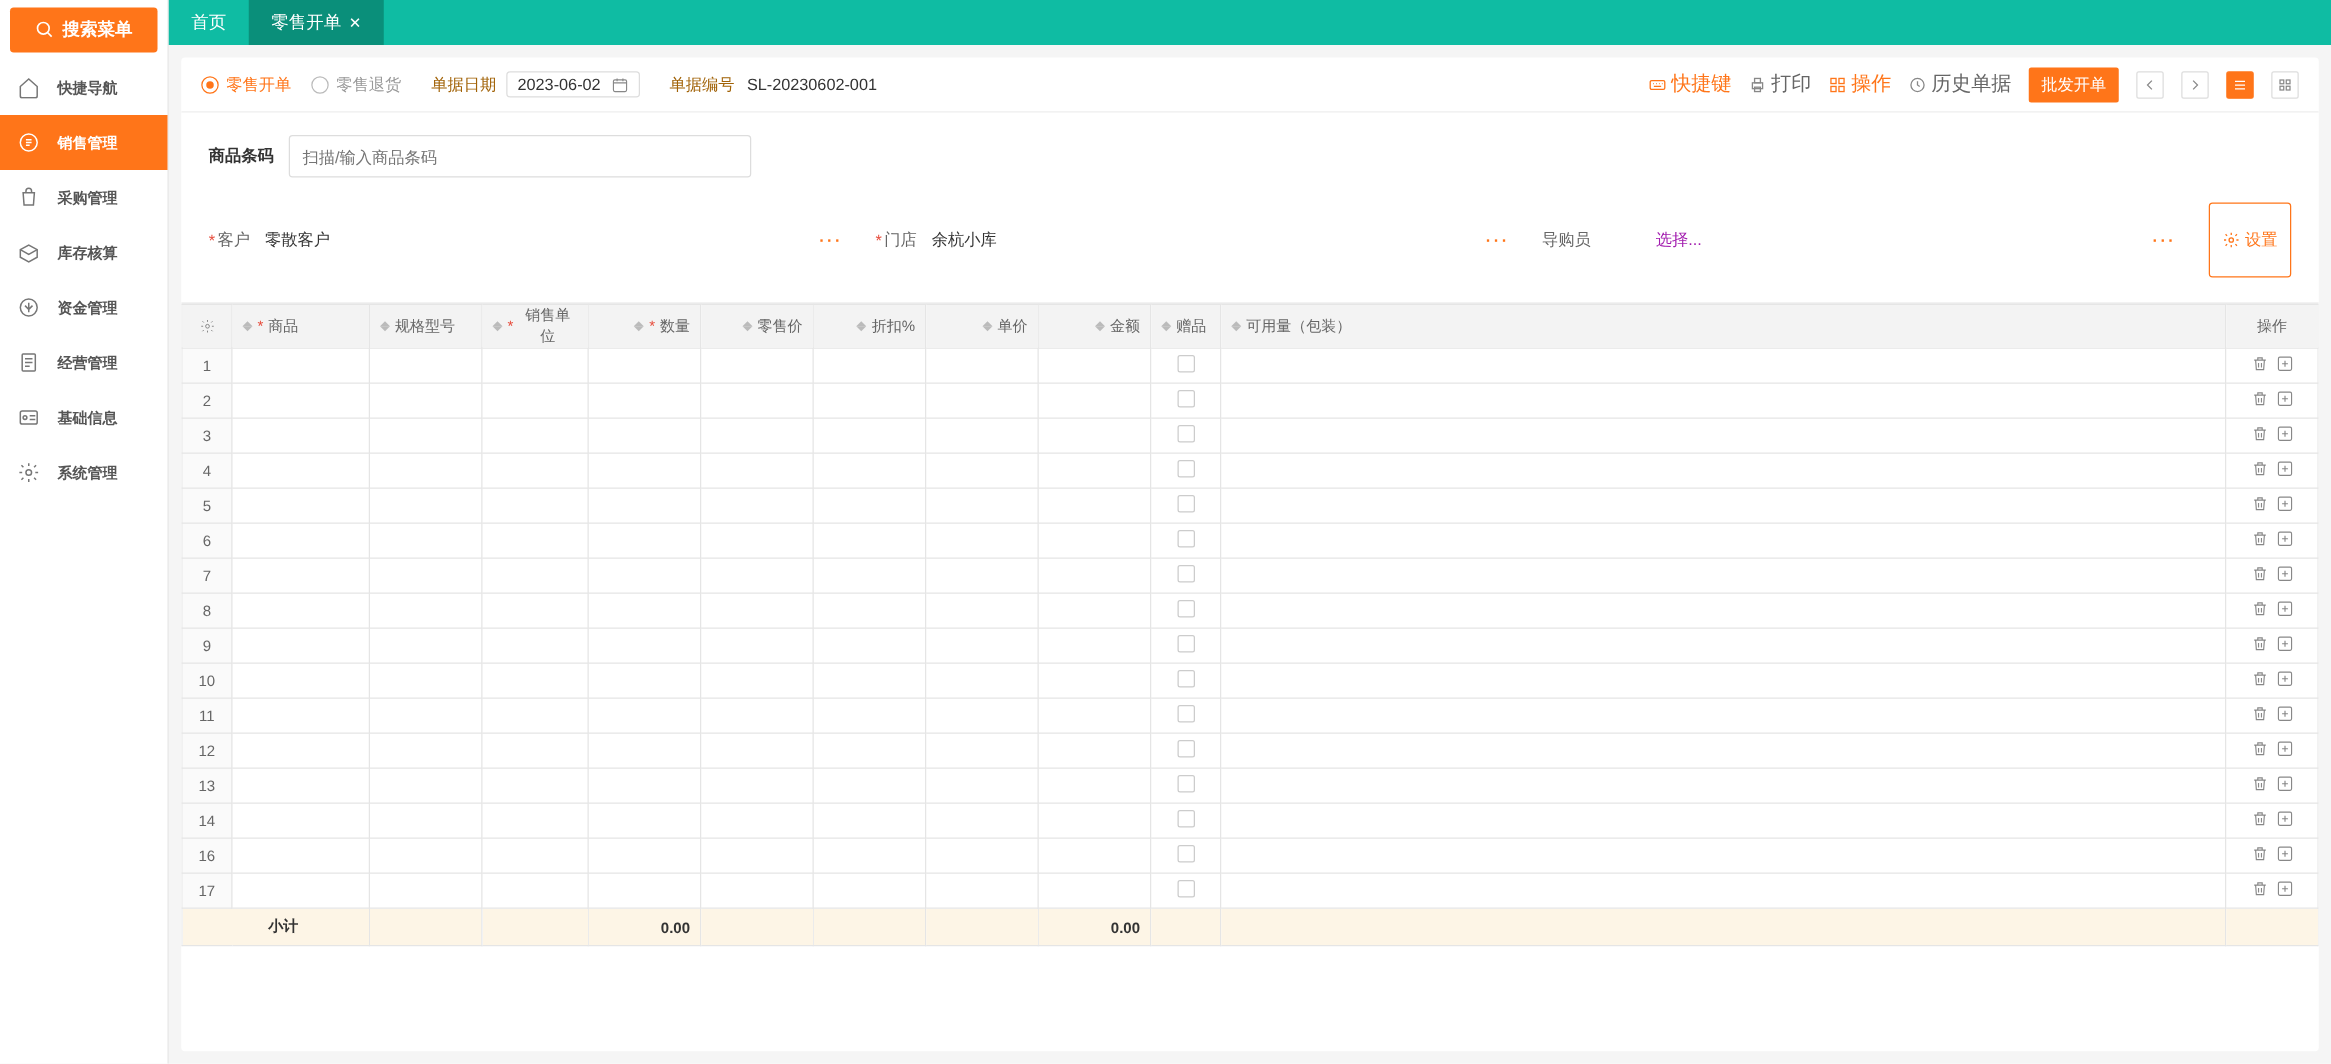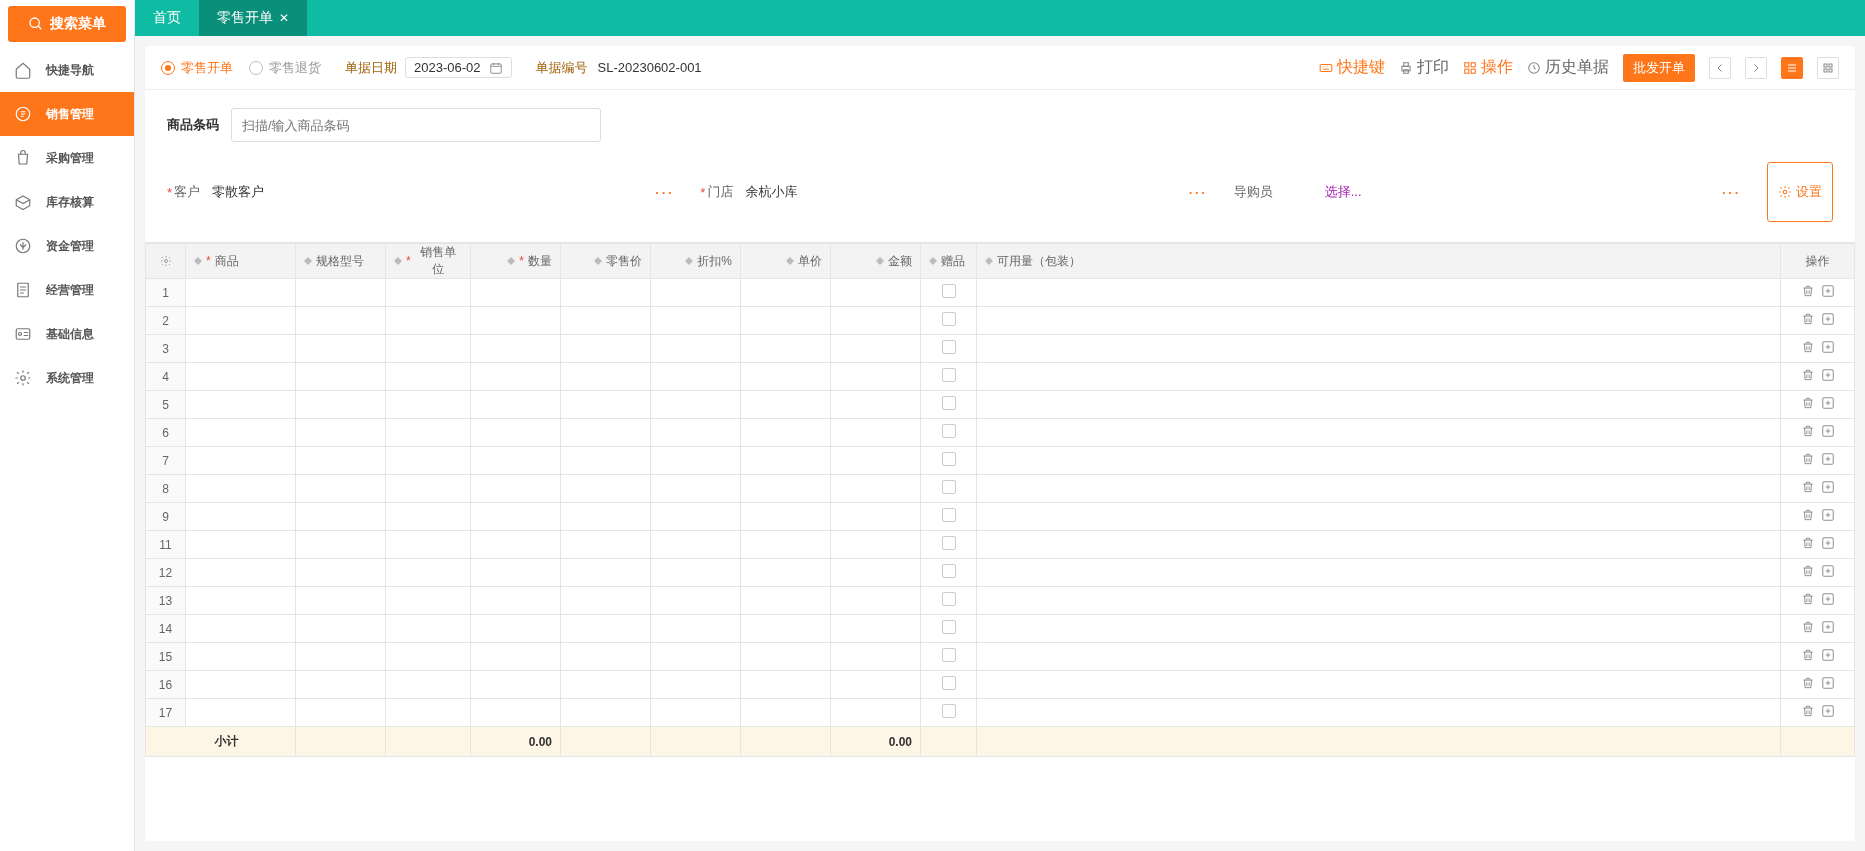--- a/index.html
+++ b/index.html
@@ -575,20 +575,43 @@
                       <path d="M4 7h16M9 7V4h6v3M6 7l1 13h10l1-13M10 11v6M14 11v6"></path>
                     </svg>
                   </span><span class="op-icn">
                     <svg width="14" height="14" viewBox="0 0 24 24" fill="none" stroke="#888" stroke-width="1.6">
                       <rect x="3" y="3" width="18" height="18" rx="2"></rect>
                       <path d="M12 8v8M8 12h8"></path>
                     </svg>
                   </span></td>
               </tr>
               <tr>
+                <td class="idx">10</td>
+                <td></td>
+                <td></td>
+                <td></td>
+                <td></td>
+                <td></td>
+                <td></td>
+                <td></td>
+                <td></td>
+                <td class="ck"><span class="ckbox"></span></td>
+                <td></td>
+                <td class="ops"><span class="op-icn">
+                    <svg width="14" height="14" viewBox="0 0 24 24" fill="none" stroke="#888" stroke-width="1.6">
+                      <path d="M4 7h16M9 7V4h6v3M6 7l1 13h10l1-13M10 11v6M14 11v6"></path>
+                    </svg>
+                  </span><span class="op-icn">
+                    <svg width="14" height="14" viewBox="0 0 24 24" fill="none" stroke="#888" stroke-width="1.6">
+                      <rect x="3" y="3" width="18" height="18" rx="2"></rect>
+                      <path d="M12 8v8M8 12h8"></path>
+                    </svg>
+                  </span></td>
+              </tr>
+              <tr>
                 <td class="idx">11</td>
                 <td></td>
                 <td></td>
                 <td></td>
                 <td></td>
                 <td></td>
                 <td></td>
                 <td></td>
                 <td></td>
                 <td class="ck"><span class="ckbox"></span></td>
@@ -645,43 +668,20 @@
                     </svg>
                   </span><span class="op-icn">
                     <svg width="14" height="14" viewBox="0 0 24 24" fill="none" stroke="#888" stroke-width="1.6">
                       <rect x="3" y="3" width="18" height="18" rx="2"></rect>
                       <path d="M12 8v8M8 12h8"></path>
                     </svg>
                   </span></td>
               </tr>
               <tr>
                 <td class="idx">14</td>
-                <td></td>
-                <td></td>
-                <td></td>
-                <td></td>
-                <td></td>
-                <td></td>
-                <td></td>
-                <td></td>
-                <td class="ck"><span class="ckbox"></span></td>
-                <td></td>
-                <td class="ops"><span class="op-icn">
-                    <svg width="14" height="14" viewBox="0 0 24 24" fill="none" stroke="#888" stroke-width="1.6">
-                      <path d="M4 7h16M9 7V4h6v3M6 7l1 13h10l1-13M10 11v6M14 11v6"></path>
-                    </svg>
-                  </span><span class="op-icn">
-                    <svg width="14" height="14" viewBox="0 0 24 24" fill="none" stroke="#888" stroke-width="1.6">
-                      <rect x="3" y="3" width="18" height="18" rx="2"></rect>
-                      <path d="M12 8v8M8 12h8"></path>
-                    </svg>
-                  </span></td>
-              </tr>
-              <tr>
-                <td class="idx">15</td>
                 <td></td>
                 <td></td>
                 <td></td>
                 <td></td>
                 <td></td>
                 <td></td>
                 <td></td>
                 <td></td>
                 <td class="ck"><span class="ckbox"></span></td>
                 <td></td>

